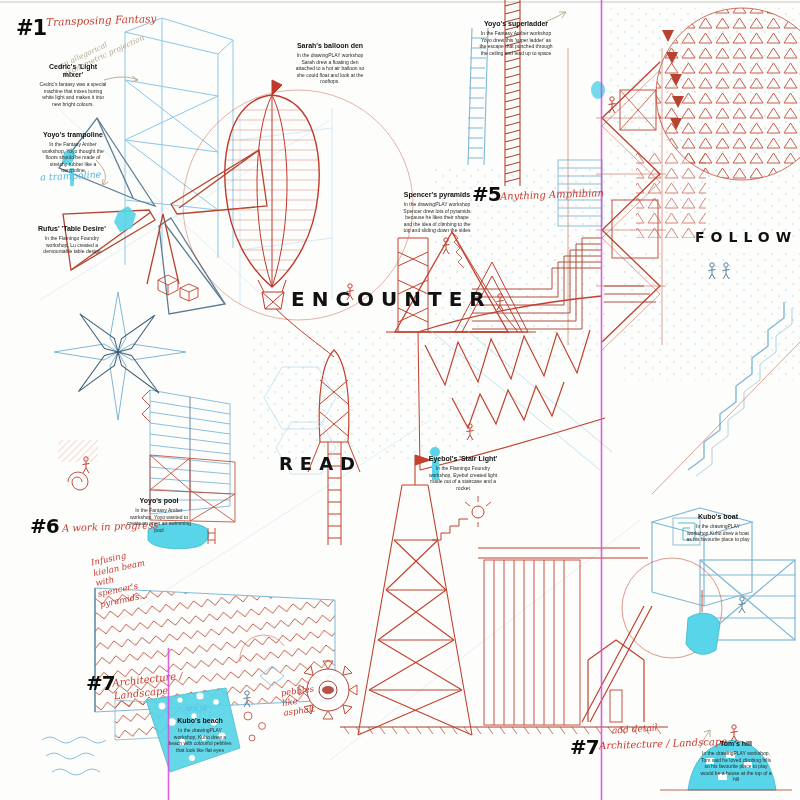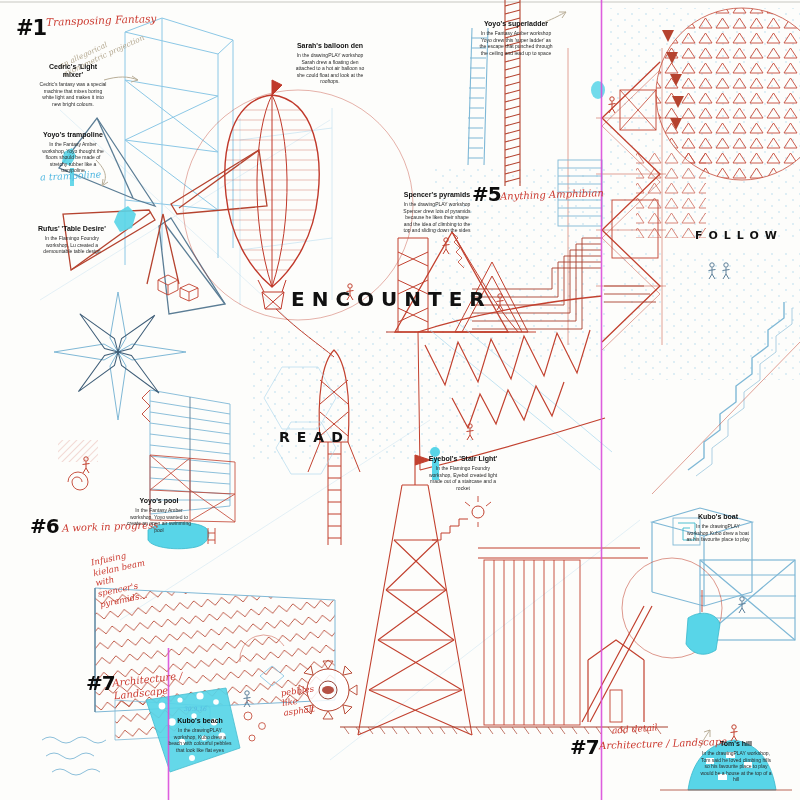--- a/index.html
+++ b/index.html
@@ -411,22 +411,22 @@
   </g>
 </svg>
 
 <div class="ov num" style="left:16px;top:16px">#1</div>
 <div class="ov num" style="left:472px;top:182px;font-size:20px">#5</div>
 <div class="ov num" style="left:30px;top:514px;font-size:20px">#6</div>
 <div class="ov num" style="left:86px;top:671px;font-size:20px">#7</div>
 <div class="ov num" style="left:570px;top:735px;font-size:20px">#7</div>
 
 <div class="ov bigword" style="left:291px;top:287px;font-size:20px;letter-spacing:7px">ENCOUNTER</div>
-<div class="ov bigword" style="left:279px;top:429px;font-size:14px;letter-spacing:7px">READ</div>
-<div class="ov bigword" style="left:695px;top:229px;font-size:11px;letter-spacing:6px">FOLLOW</div>
+<div class="ov bigword" style="left:279px;top:453px;font-size:18px;letter-spacing:7px">READ</div>
+<div class="ov bigword" style="left:695px;top:229px;font-size:14px;letter-spacing:6px">FOLLOW</div>
 
 <div class="ov hand hred" style="left:46px;top:14px;font-size:10.5px;transform:rotate(-2deg)">Transposing Fantasy</div>
 <div class="ov hand hpencil" style="left:58px;top:62px;width:96px;font-size:7.5px;line-height:1.2;transform:rotate(-25deg);transform-origin:left top">an allegorical axonometric projection</div>
 <div class="ov hand hblue" style="left:40px;top:170px;font-size:9.5px;transform:rotate(-3deg)">a trampoline</div>
 <div class="ov hand hred" style="left:500px;top:189px;font-size:10px;transform:rotate(-2deg)">Anything Amphibian</div>
 <div class="ov hand hred" style="left:62px;top:521px;font-size:10px;transform:rotate(-2deg)">A work in progress</div>
 <div class="ov hand hred" style="left:95px;top:551px;width:58px;font-size:8.5px;line-height:1.25;transform:rotate(-12deg)">Infusing kielan beam with spencer's pyramids...</div>
 <div class="ov hand hred" style="left:282px;top:685px;width:42px;font-size:8.5px;line-height:1.2;transform:rotate(-8deg)">pebbles like asphalt</div>
 <div class="ov hand hred" style="left:113px;top:673px;width:84px;font-size:10px;line-height:1.25;transform:rotate(-6deg)">Architecture / Landscape</div>
 <div class="ov hand hred" style="left:599px;top:738px;font-size:10px;transform:rotate(-2deg)">Architecture / Landscape</div>

